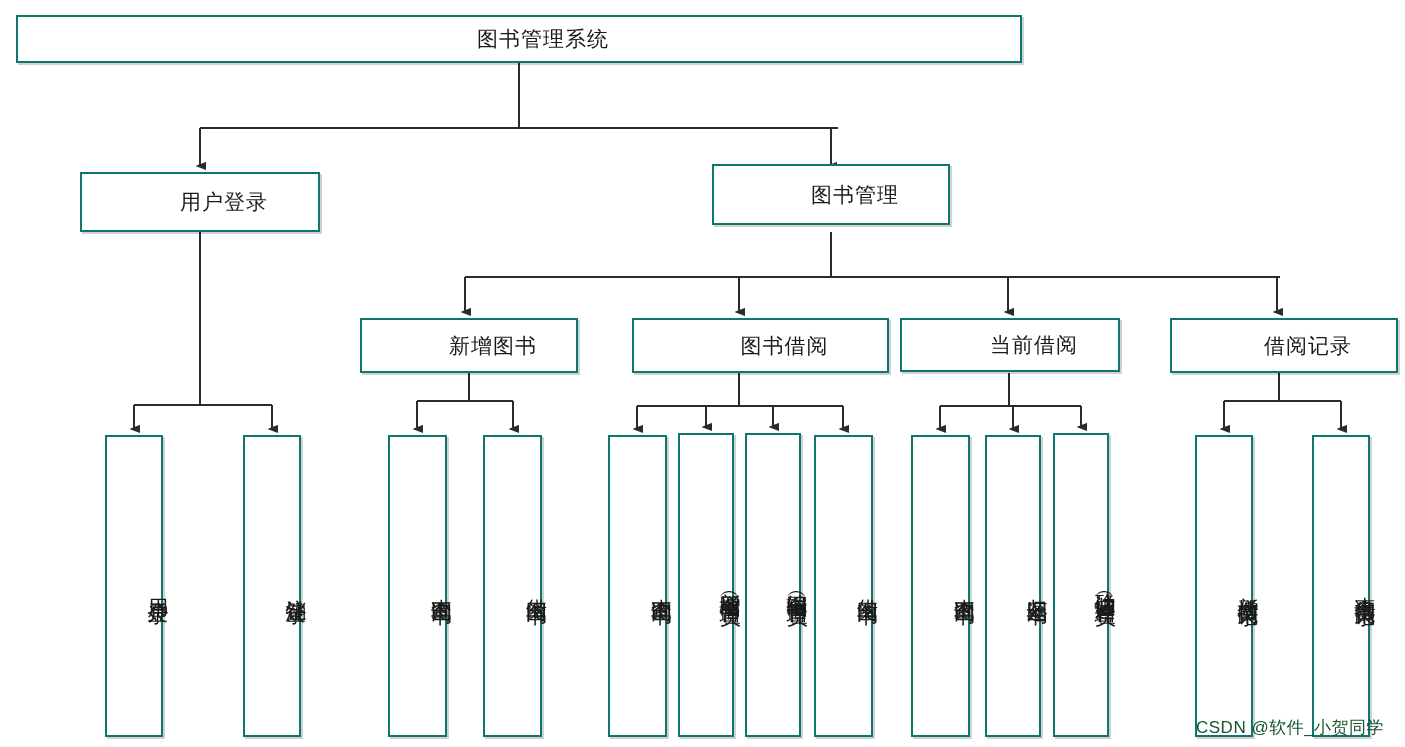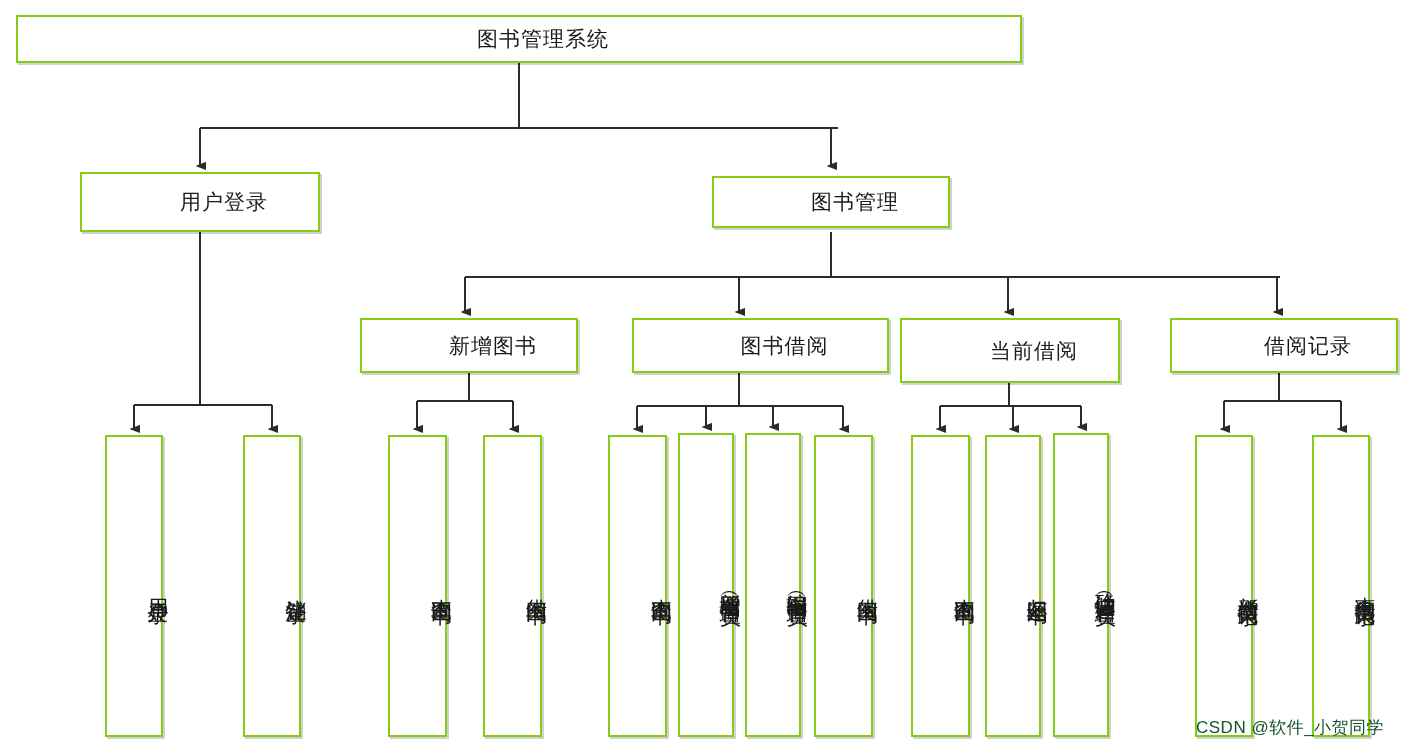--- a/index.html
+++ b/index.html
@@ -21,21 +21,21 @@
     position: absolute;
     left: 0;
     top: 0;
     width: 1405px;
     height: 747px;
     pointer-events: none;
   }
   .node {
     position: absolute;
     box-sizing: border-box;
-    border: 2px solid #84cc16;
+    border: 2px solid #0f766e;
     background: #ffffff;
     display: flex;
     align-items: center;
     justify-content: center;
     color: #1a1a1a;
     box-shadow: 2px 2px 0 rgba(0,0,0,0.18);
     padding-left: 48px;
   }
   .node.hnode {
     font-size: 21px;
@@ -118,31 +118,31 @@
     </g>
   </svg>
 
   <div class="node hnode" id="n-root" style="left: 16px; top: 15px; width: 1006px; height: 48px;">
     <span>图书管理系统</span>
   </div>
 
   <div class="node hnode" id="n-l1-0" style="left: 80px; top: 172px; width: 240px; height: 60px;">
     <span>用户登录</span>
   </div>
-  <div class="node hnode" id="n-l1-1" style="left: 712px; top: 176px; width: 238px; height: 52px;">
+  <div class="node hnode" id="n-l1-1" style="left: 712px; top: 164px; width: 238px; height: 61px;">
     <span>图书管理</span>
   </div>
 
   <div class="node hnode" id="n-l2-0" style="left: 360px; top: 318px; width: 218px; height: 55px;">
     <span>新增图书</span>
   </div>
   <div class="node hnode" id="n-l2-1" style="left: 632px; top: 318px; width: 257px; height: 55px;">
     <span>图书借阅</span>
   </div>
-  <div class="node hnode" id="n-l2-2" style="left: 900px; top: 318px; width: 220px; height: 65px;">
+  <div class="node hnode" id="n-l2-2" style="left: 900px; top: 318px; width: 220px; height: 54px;">
     <span>当前借阅</span>
   </div>
   <div class="node hnode" id="n-l2-3" style="left: 1170px; top: 318px; width: 228px; height: 55px;">
     <span>借阅记录</span>
   </div>
 
   <div class="node vnode" id="n-lf-0" style="left: 105px; top: 435px; width: 58px; height: 302px;">
     <span class="vlabel">用户登录</span>
   </div>
   <div class="node vnode" id="n-lf-1" style="left: 243px; top: 435px; width: 58px; height: 302px;">

